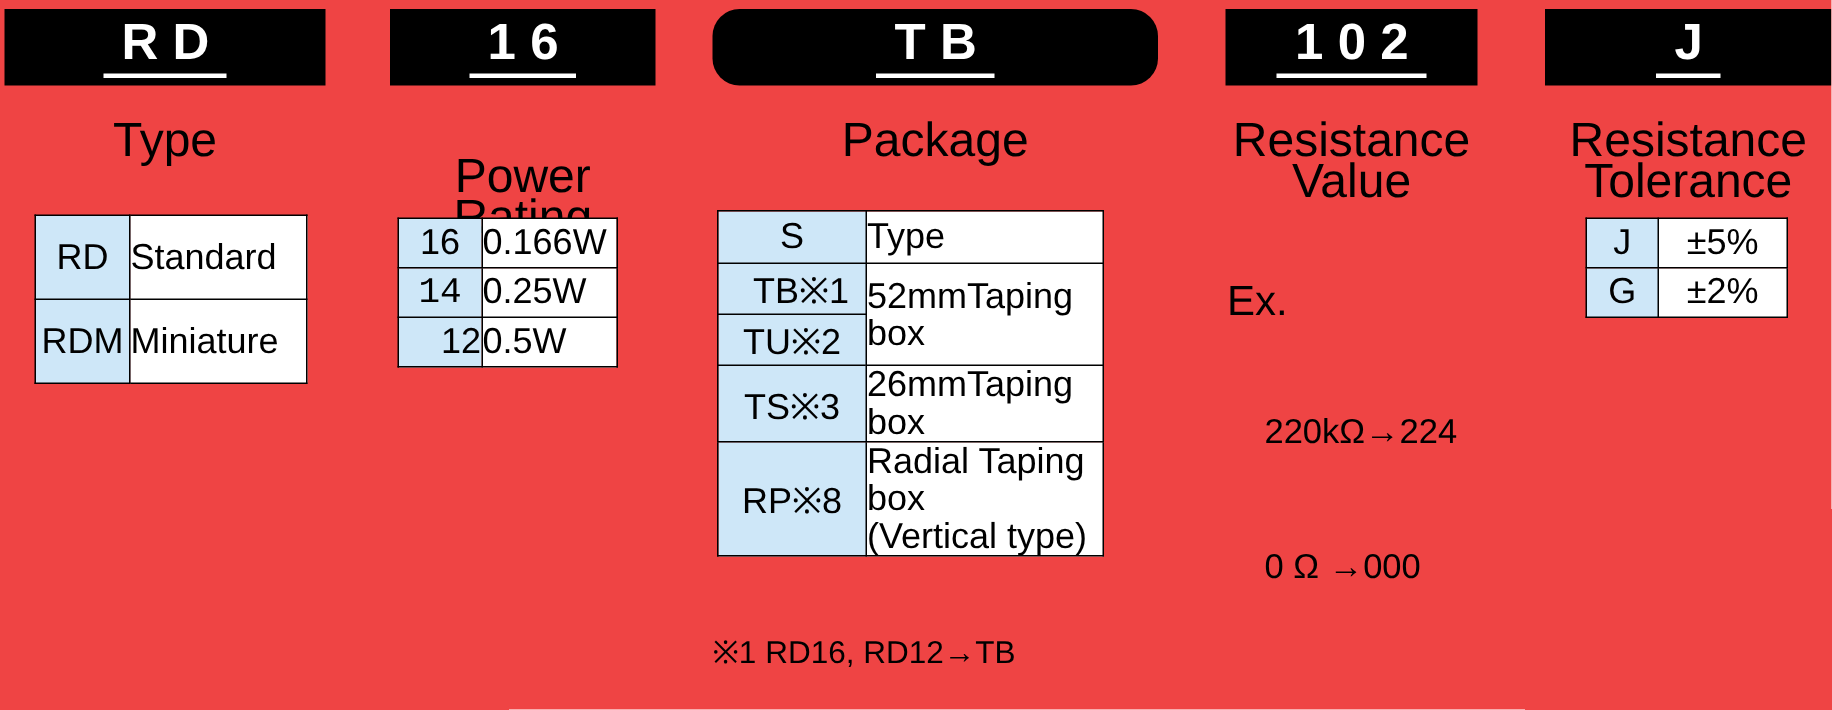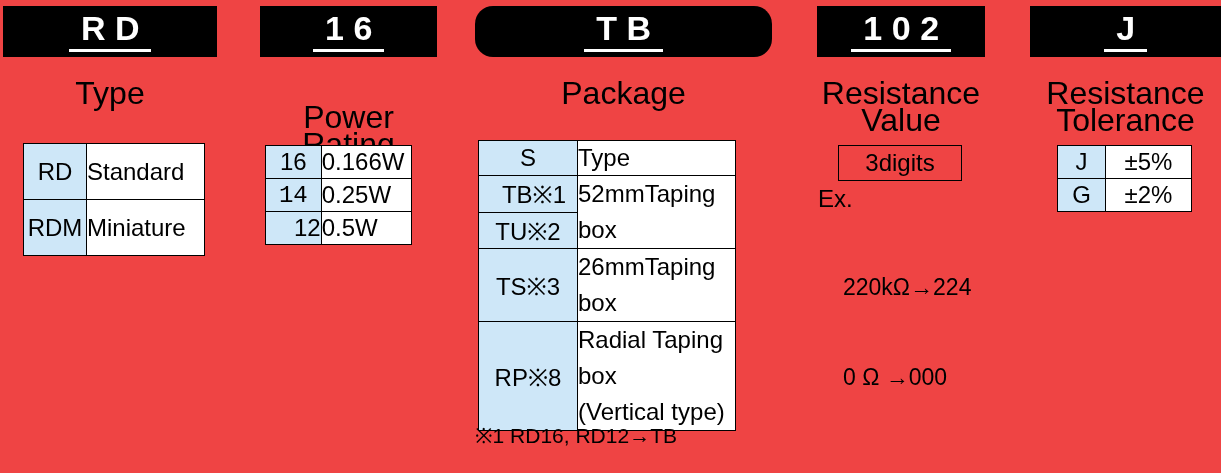--- a/index.html
+++ b/index.html
@@ -60,21 +60,21 @@
   td.key {
     background: var(--key-bg, #cee7f8);
     text-align: center;
   }
   td.val {
     background: #fff;
     text-align: left;
     padding-left: 7px;
   }
   td.val.center { text-align: center; padding-left: 0; }
-  td.preline { white-space: pre-line; line-height: 36px; margin-left: 40px; }
+  td.preline { white-space: pre-line; line-height: 25px; margin-left: 40px; }
 
   
   .footnotes {
     position: absolute;
     left: 475px;
     top: 373px;
     font-size: 21px;
     line-height: 25px;
     white-space: pre-wrap;
   }
@@ -89,21 +89,21 @@
     border: 1.5px solid #000;
     display: flex;
     align-items: center;
     justify-content: center;
     font-size: 24px;
   }
   .ex-heading {
     position: absolute;
     left: 818px;
     top: 185px;
-    font-size: 24px;
+    font-size: 28px;
   }
   .examples {
     position: absolute;
     left: 843px;
     top: 212px;
     font-size: 23px;
     line-height: 30px;
     white-space: pre-wrap;
   }
 </style>
@@ -186,21 +186,20 @@
     
     
     
   </div>
 
   <div class="codebox" style="left:817px;width:168px;">
     <span class="code">102</span>
   </div>
   <div class="seclabel" style="left:817px;width:168px;">Resistance
 Value</div>
-  <div class="digitsbox">3digits</div>
   <div class="ex-heading">Ex.</div>
   <div class="examples">
     <div>220kΩ→224</div>
     <div>0 Ω →000</div>
   </div>
 
   <div class="codebox" style="left:1030px;width:191px;">
     <span class="code">J</span>
   </div>
   <div class="seclabel" style="left:1030px;width:191px;">Resistance

